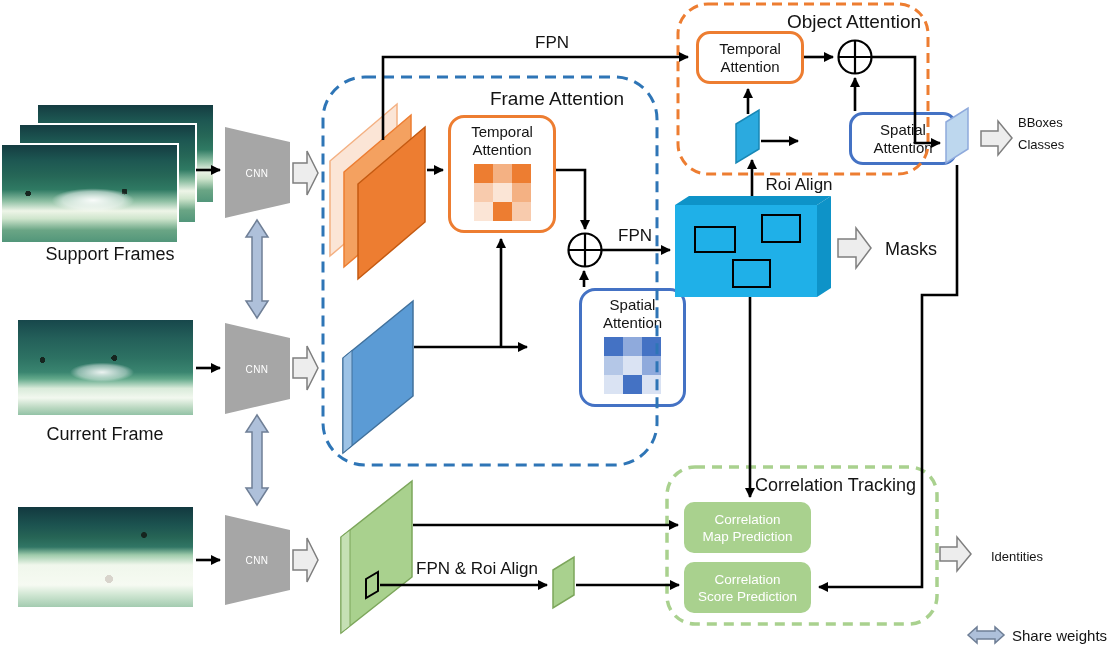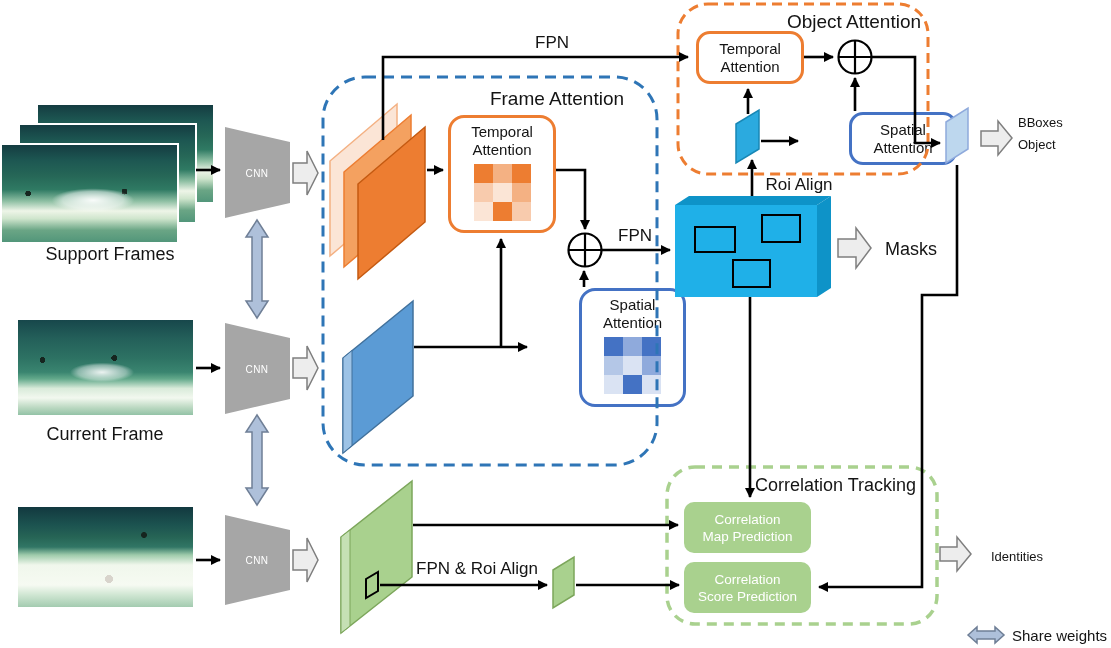--- a/index.html
+++ b/index.html
@@ -120,21 +120,21 @@
     <div>Score Prediction</div>
   </div>
 
   <div class="lbl edge-label center" style="left:552px;top:43px;">FPN</div>
   <div class="lbl edge-label center" style="left:635px;top:236px;">FPN</div>
   <div class="lbl edge-label center" style="left:799px;top:185px;">Roi Align</div>
   <div class="lbl edge-label center" style="left:477px;top:569px;">FPN &amp; Roi Align</div>
 
   <div class="lbl out-label center" style="left:911px;top:249px;font-size:18px;">Masks</div>
   <div class="lbl out-label" style="left:1018px;top:115px;">BBoxes</div>
-  <div class="lbl out-label" style="left:1018px;top:137px;">Object</div>
+  <div class="lbl out-label" style="left:1018px;top:137px;">Classes</div>
   <div class="lbl out-label center" style="left:1017px;top:556px;">Identities</div>
   <div class="lbl" style="left:1012px;top:627px;font-size:15px;">Share weights</div>
 
   <svg id="connector-layer" width="1111" height="648" viewBox="0 0 1111 648">
     <defs>
       <marker id="ah" markerUnits="userSpaceOnUse" markerWidth="12" markerHeight="12" refX="9" refY="5" orient="auto">
         <path d="M0 0 L10 5 L0 10 Z" fill="#000"></path>
       </marker>
     </defs>
 

